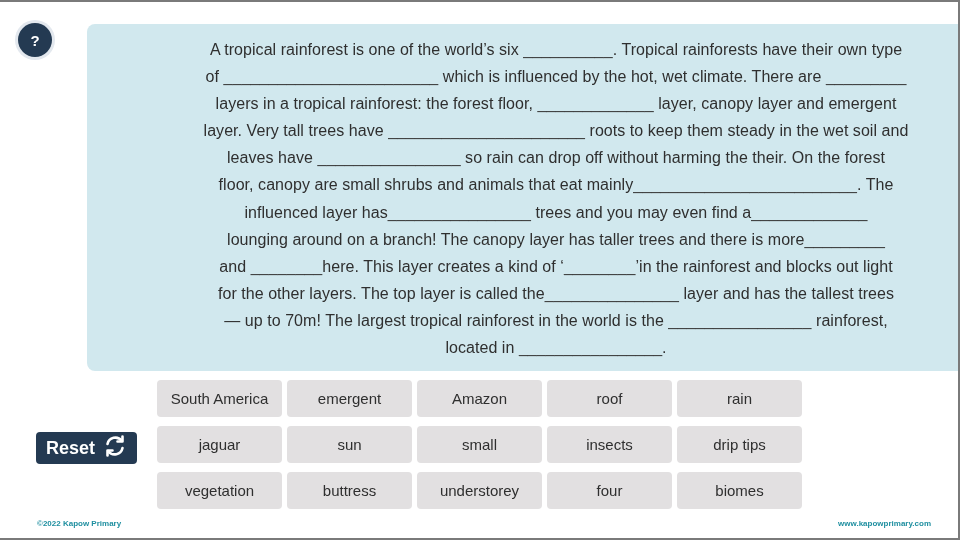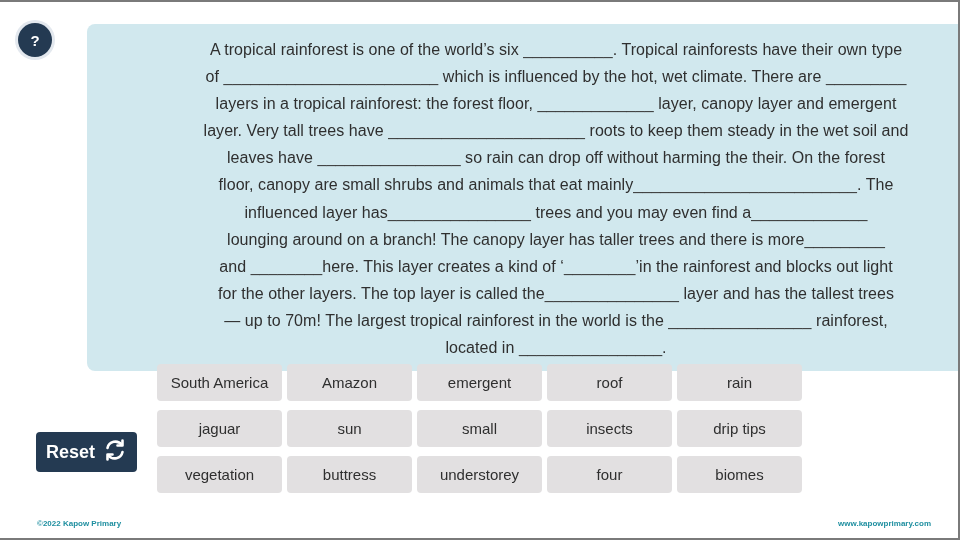--- a/index.html
+++ b/index.html
@@ -31,31 +31,31 @@
       font-size: 16px;
       line-height: 27.1px;
       color: #2f2f2f;
       letter-spacing: 0.05px;
     }
     .passage .line { display: block; white-space: nowrap; }
     .blank { color: #3a3a3a; cursor: pointer; }
 
     .reset-btn {
       position: absolute; left: 36px; top: 430px;
-      width: 101px; height: 40px;
+      width: 101px; height: 32px;
       background: #243a52; color: #ffffff;
       border-radius: 4px;
       display: flex; align-items: center; justify-content: center; gap: 8px;
       font-weight: bold; font-size: 18px;
       cursor: pointer;
     }
     .reset-btn svg { width: 24px; height: 24px; }
 
     .word-bank {
-      position: absolute; left: 157px; top: 362px;
+      position: absolute; left: 157px; top: 378px;
       display: grid;
       grid-template-columns: repeat(5, 125px);
       grid-auto-rows: 37px;
       column-gap: 5px; row-gap: 9px;
     }
     .word {
       background: #e2e0e1;
       border-radius: 4px;
       display: flex; align-items: center; justify-content: center;
       font-size: 15px; color: #2f2f2f;
@@ -121,22 +121,22 @@
       <path d="M4.5 10a8 8 0 0 1 14.2-3.2"></path>
       <polyline points="19.5,2.5 19.5,7.5 14.5,7.5"></polyline>
       <path d="M19.5 14a8 8 0 0 1-14.2 3.2"></path>
       <polyline points="4.5,21.5 4.5,16.5 9.5,16.5"></polyline>
     </svg>
   </span>
 </div>
 
 <div class="word-bank">
   <div class="word">South America</div>
+  <div class="word">emergent</div>
   <div class="word">Amazon</div>
-  <div class="word">emergent</div>
   <div class="word">roof</div>
   <div class="word">rain</div>
   <div class="word">jaguar</div>
   <div class="word">sun</div>
   <div class="word">small</div>
   <div class="word">insects</div>
   <div class="word">drip tips</div>
   <div class="word">vegetation</div>
   <div class="word">buttress</div>
   <div class="word">understorey</div>

